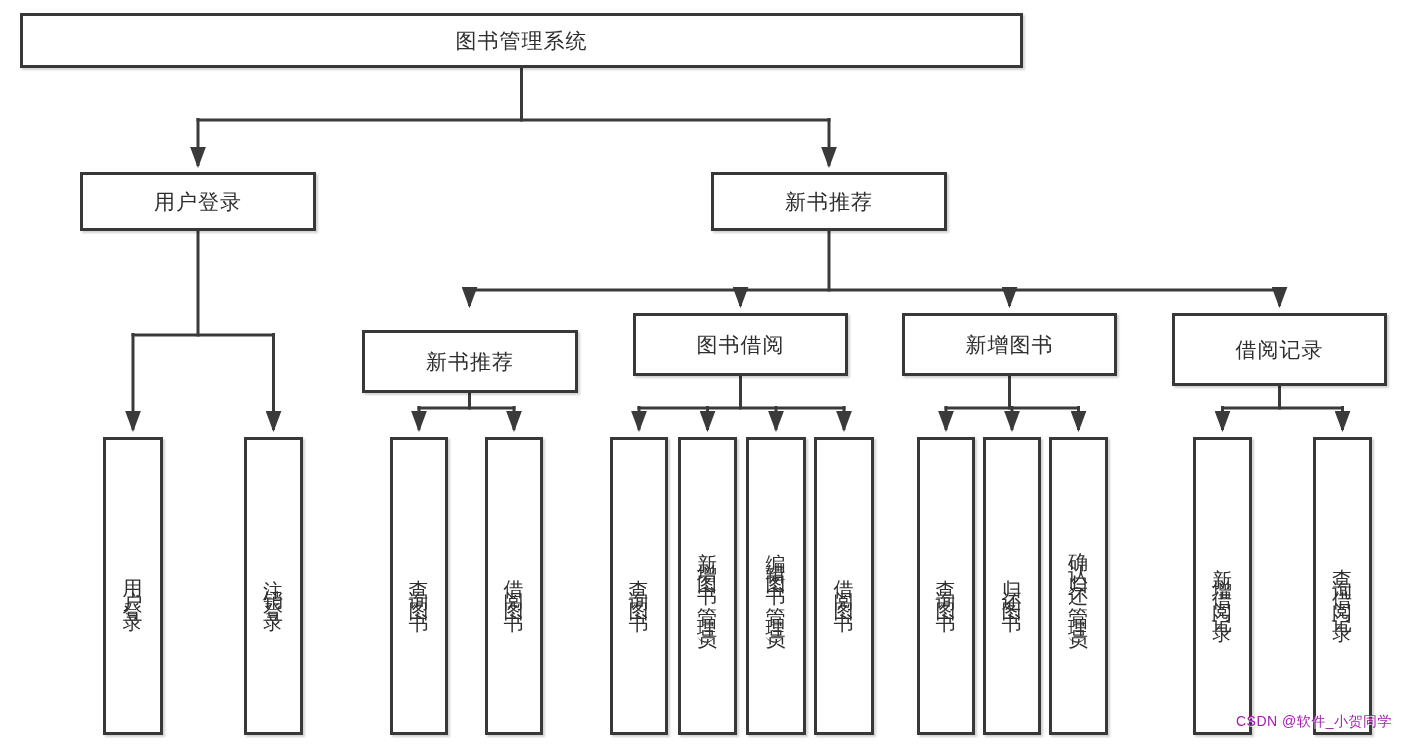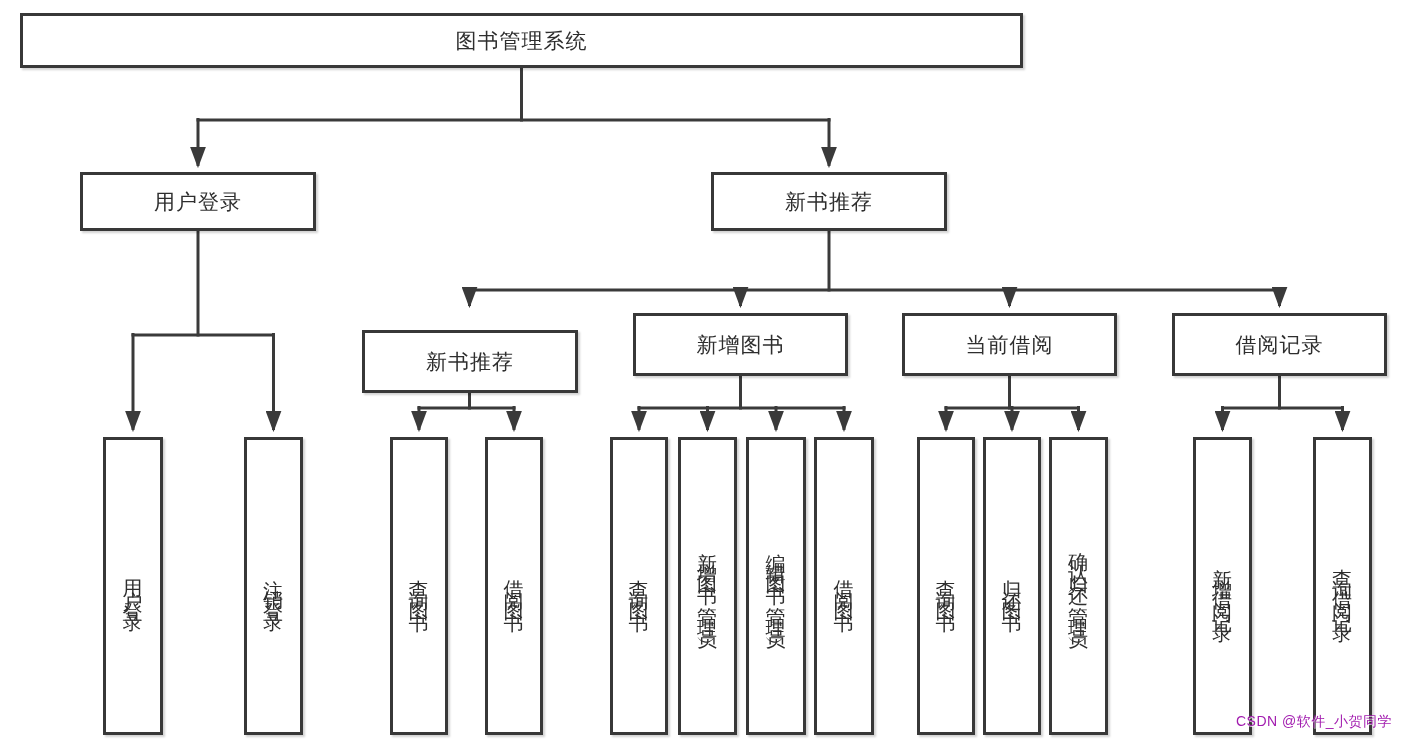--- a/index.html
+++ b/index.html
@@ -109,23 +109,23 @@
       <path d="M1342.5 406 V430" marker-end="url(#arrow)"></path>
     </g>
   </svg>
 
   <div class="node" style="left:20px; top:13px; width:1003px; height:55px;">图书管理系统</div>
 
   <div class="node" style="left:80px; top:172px; width:236px; height:59px;">用户登录</div>
   <div class="node" style="left:711px; top:172px; width:236px; height:59px;">新书推荐</div>
 
   <div class="node" style="left:362px; top:330px; width:216px; height:63px;">新书推荐</div>
-  <div class="node" style="left:633px; top:313px; width:215px; height:63px;">新增图书</div>
-  <div class="node" style="left:902px; top:313px; width:215px; height:63px;">当前借阅</div>
-  <div class="node" style="left:1172px; top:313px; width:215px; height:63px;">借阅记录</div>
+  <div class="node" style="left:633px; top:313px; width:215px; height:63px;">图书借阅</div>
+  <div class="node" style="left:902px; top:313px; width:215px; height:63px;">新增图书</div>
+  <div class="node" style="left:1172px; top:313px; width:215px; height:73px;">借阅记录</div>
 
   <div class="node leaf" style="left:103px; top:437px; width:60px; height:298px;">用户登录</div>
   <div class="node leaf" style="left:244px; top:437px; width:59px; height:298px;">注销登录</div>
 
   <div class="node leaf" style="left:390px; top:437px; width:58px; height:298px;">查询图书</div>
   <div class="node leaf" style="left:485px; top:437px; width:58px; height:298px;">借阅图书</div>
 
   <div class="node leaf" style="left:610px; top:437px; width:58px; height:298px;">查询图书</div>
   <div class="node leaf" style="left:678px; top:437px; width:59px; height:298px;">新增图书（管理员）</div>
   <div class="node leaf" style="left:746px; top:437px; width:60px; height:298px;">编辑图书（管理员）</div>

